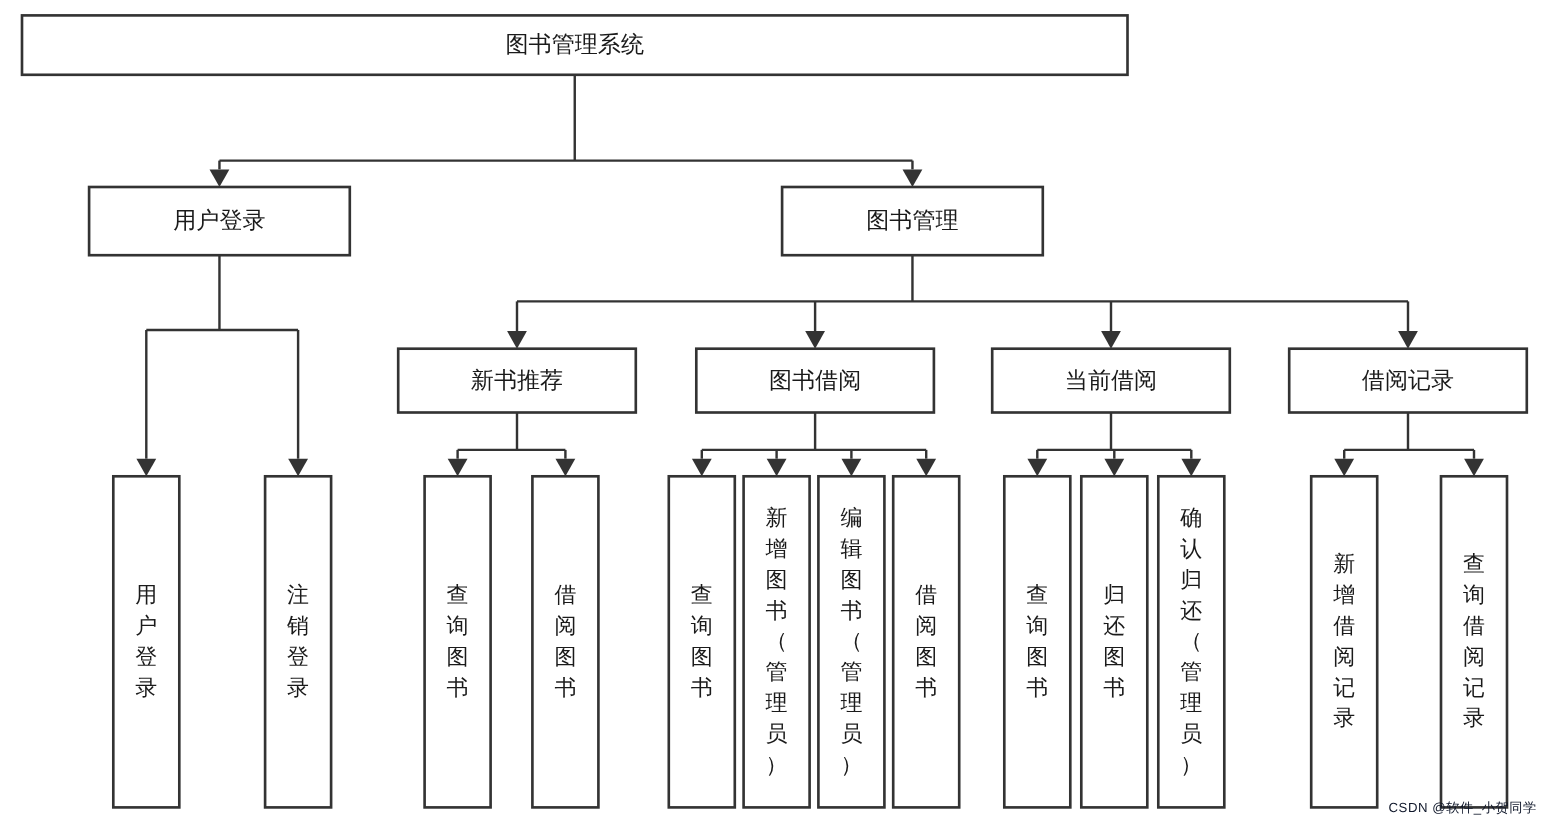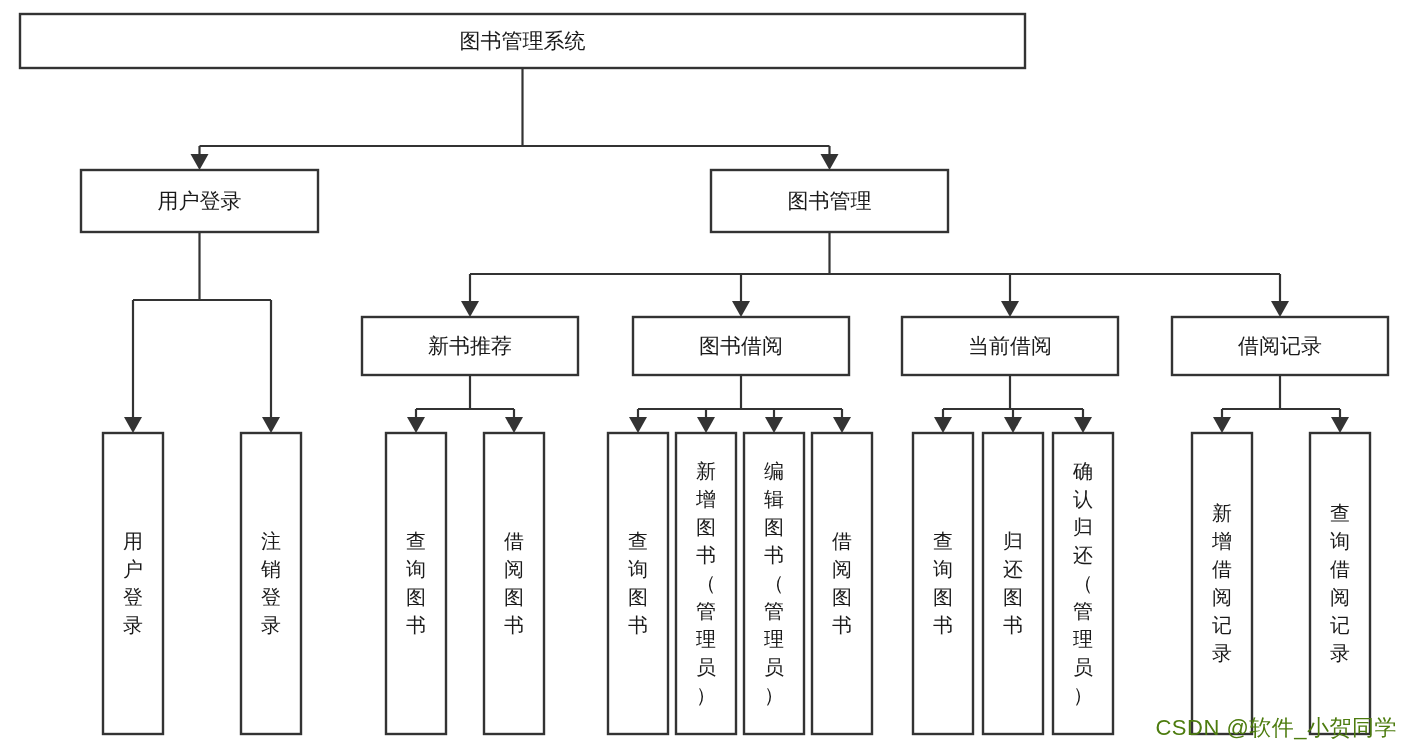--- a/index.html
+++ b/index.html
@@ -51,22 +51,22 @@
   }
   .arrow-head {
     fill: #333333;
     stroke: none;
   }
   .watermark {
     position: absolute;
     right: 8px;
     bottom: 4px;
     font-family: "Liberation Sans", "DejaVu Sans", sans-serif;
-    font-size: 22px;
-    color: #4d7c0f;
+    font-size: 12px;
+    color: #0f172a;
     letter-spacing: 0.5px;
     white-space: nowrap;
     user-select: none;
   }
 </style>
 </head>
 <body>
 
 <div id="diagram-root">
 

